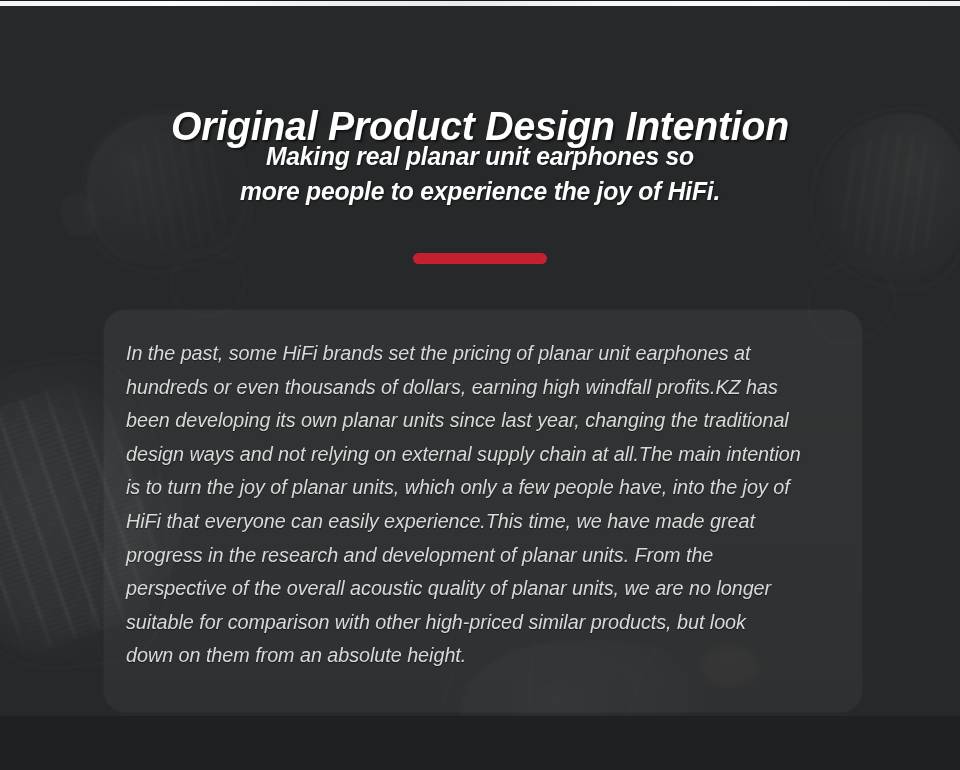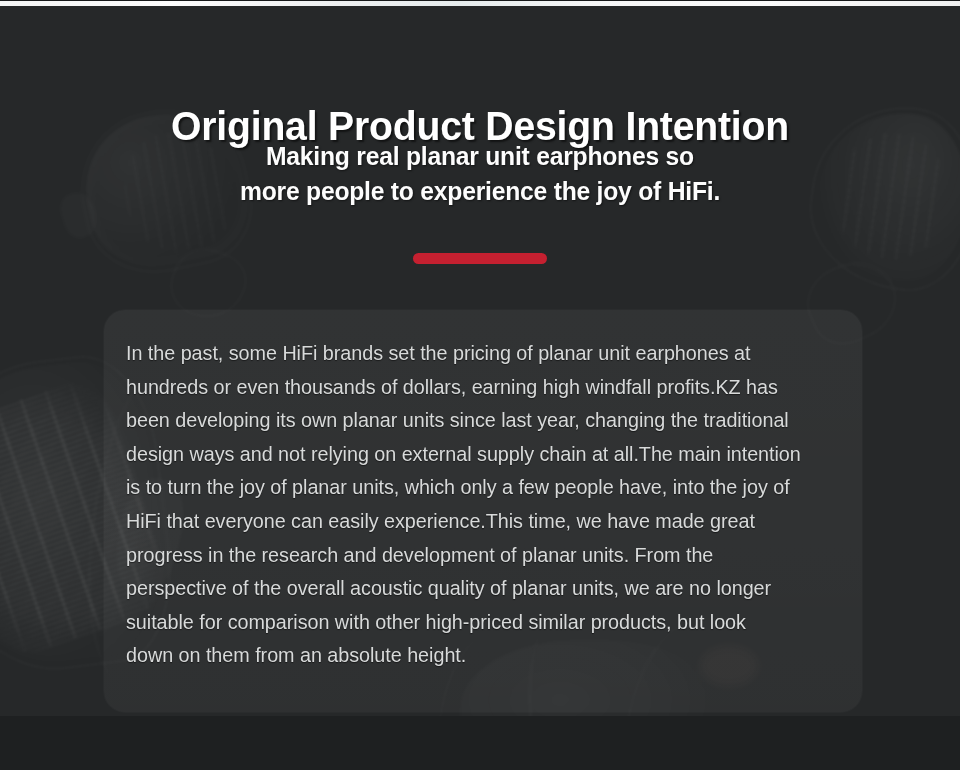--- a/index.html
+++ b/index.html
@@ -10,20 +10,21 @@
   }
   body {
     font-family: "Liberation Sans", sans-serif;
   }
   #stage {
     position: relative;
     width: 960px;
     height: 716px;
     overflow: hidden;
     background: #262829;
+    font-style: italic;
   }
 
   
   #top-rule {
     position: absolute;
     left: 0; top: 0;
     width: 960px; height: 1px;
     background: #17191a;
     z-index: 40;
   }

